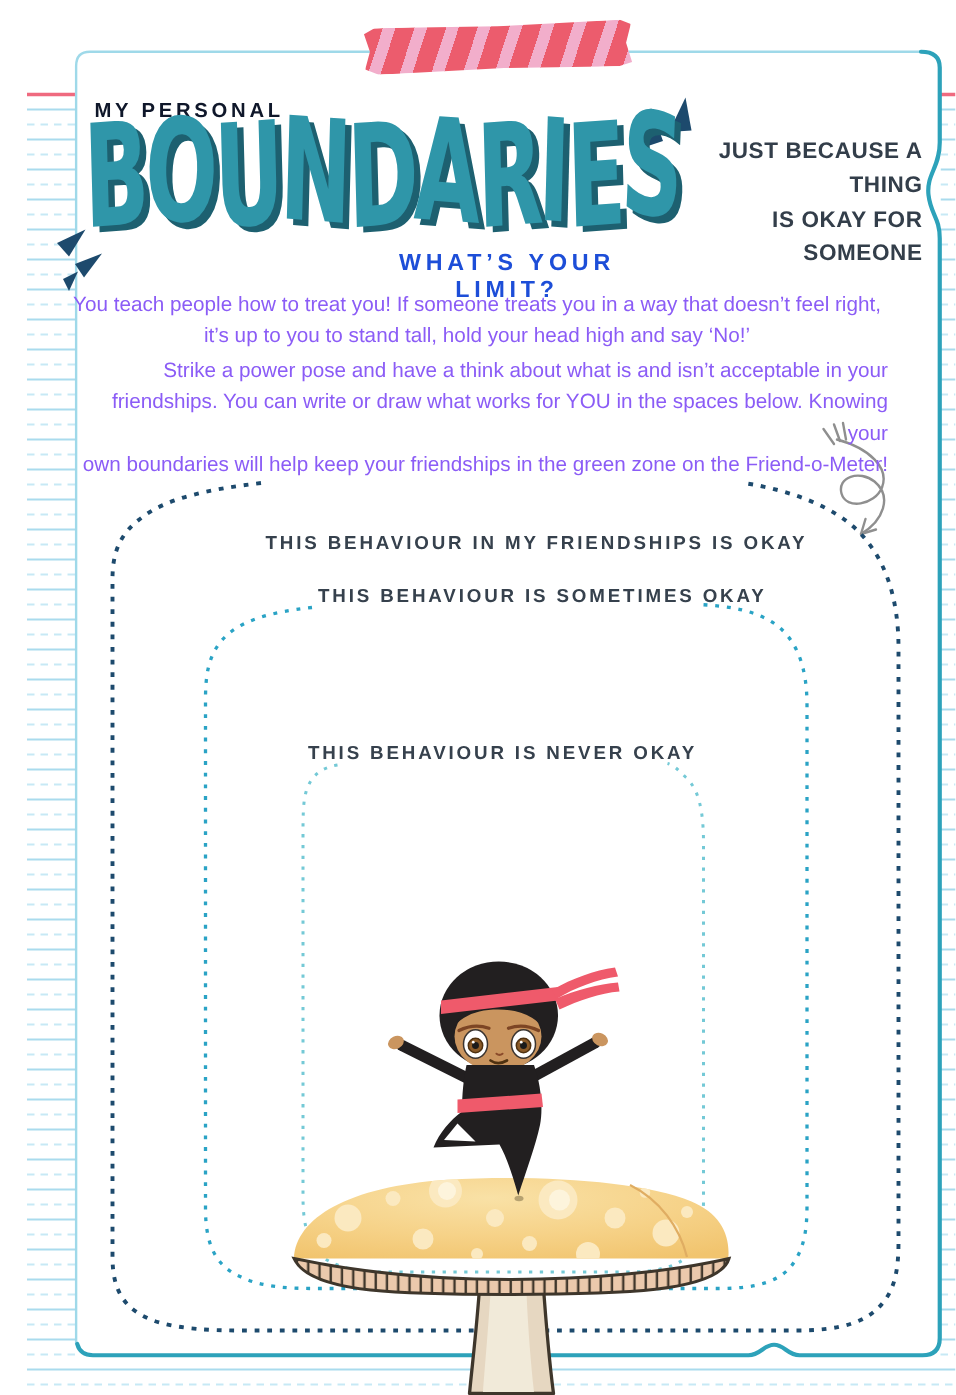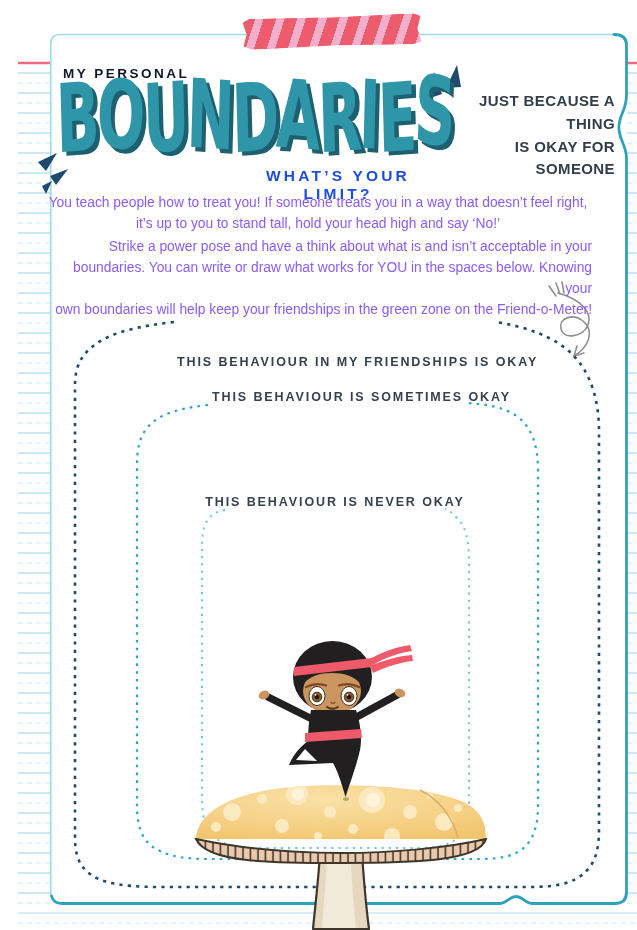--- a/index.html
+++ b/index.html
@@ -360,19 +360,19 @@
   <div>IS OKAY FOR SOMEONE</div>
 </div>
 
 <div class="abs para para-1" style="z-index:2">
   <div>You teach people how to treat you! If someone treats you in a way that doesn’t feel right,</div>
   <div>it’s up to you to stand tall, hold your head high and say ‘No!’</div>
 </div>
 
 <div class="abs para para-2" style="z-index:2">
   <div>Strike a power pose and have a think about what is and isn’t acceptable in your</div>
-  <div>boundaries. You can write or draw what works for YOU in the spaces below. Knowing your</div>
+  <div>friendships. You can write or draw what works for YOU in the spaces below. Knowing your</div>
   <div>own boundaries will help keep your friendships in the green zone on the Friend-o-Meter!</div>
 </div>
 
 <div class="abs zone-label zone-label-0" style="z-index:2">THIS BEHAVIOUR IN MY FRIENDSHIPS IS OKAY</div>
 <div class="abs zone-label zone-label-1" style="z-index:2">THIS BEHAVIOUR IS SOMETIMES OKAY</div>
 <div class="abs zone-label zone-label-2" style="z-index:2">THIS BEHAVIOUR IS NEVER OKAY</div>
 
 </body></html>

